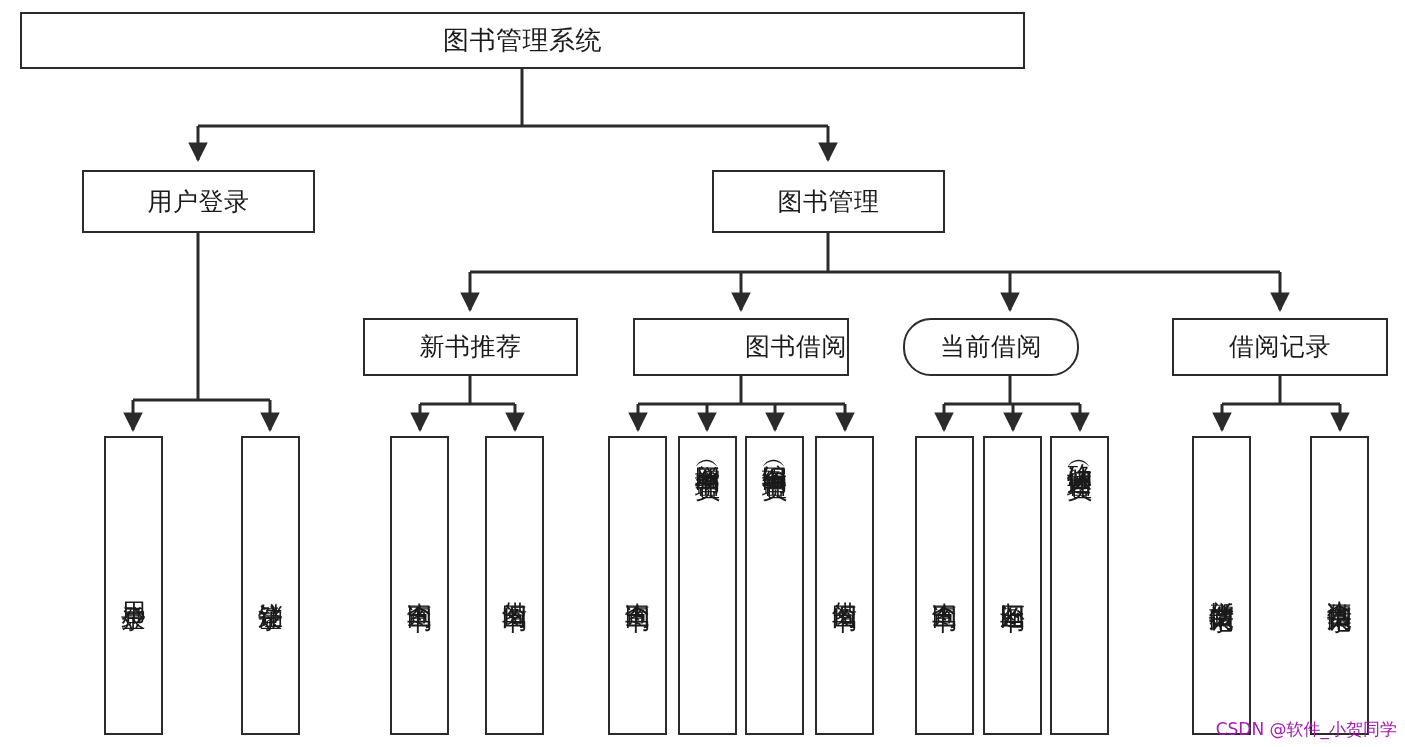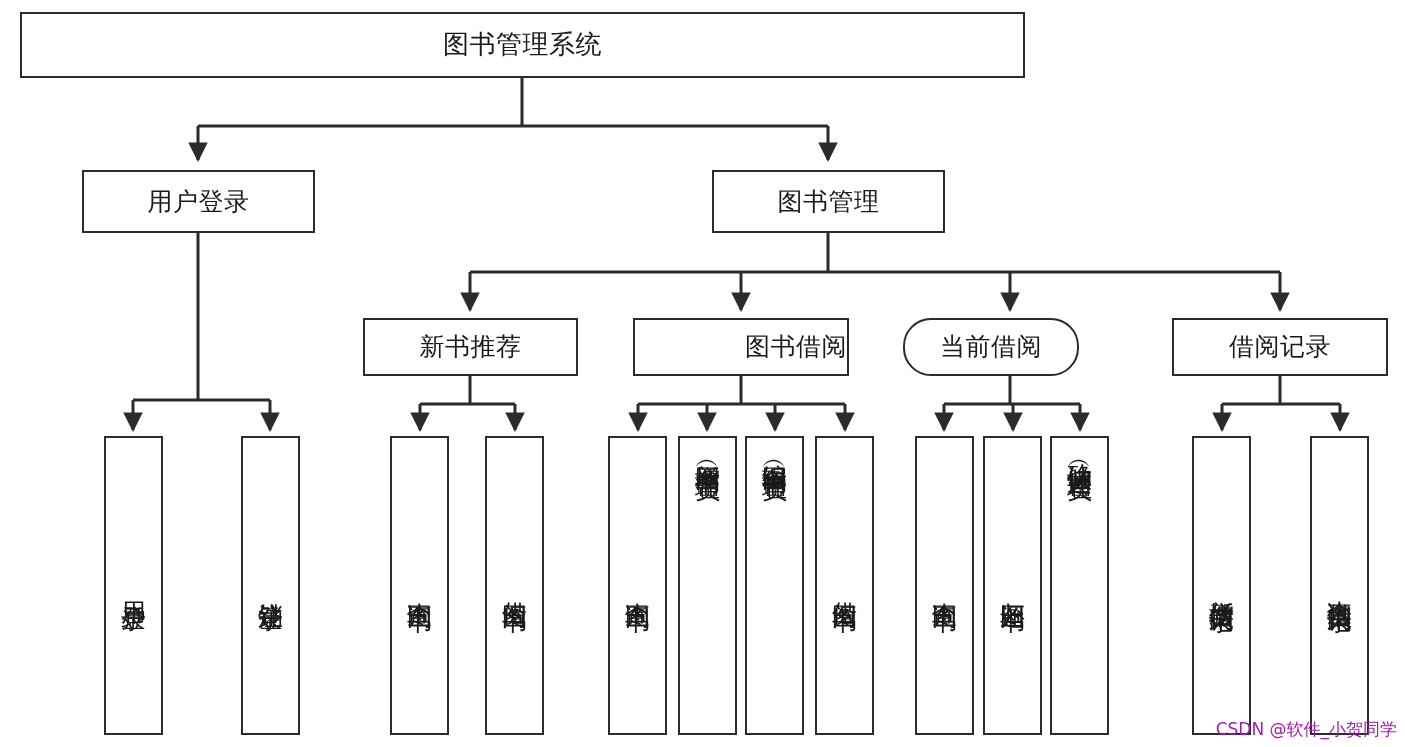--- a/index.html
+++ b/index.html
@@ -120,21 +120,21 @@
       <path d="M 1013 404 L 1013 430" marker-end="url(#arrow)"></path>
       <path d="M 1080 404 L 1080 430" marker-end="url(#arrow)"></path>
 
       <path d="M 1280 376 L 1280 404"></path>
       <path d="M 1222 404 L 1340 404"></path>
       <path d="M 1222 404 L 1222 430" marker-end="url(#arrow)"></path>
       <path d="M 1340 404 L 1340 430" marker-end="url(#arrow)"></path>
     </g>
   </svg>
 
-  <div class="node root horiz" style="left:20px; top:12px; width:1005px; height:66px;">
+  <div class="node root horiz" style="left:20px; top:12px; width:1005px; height:57px;">
     <span class="lbl">图书管理系统</span>
   </div>
 
   <div class="node horiz" style="left:82px; top:170px; width:233px; height:63px;">
     <span class="lbl">用户登录</span>
   </div>
   <div class="node horiz" style="left:363px; top:318px; width:215px; height:58px;">
     <span class="lbl">新书推荐</span>
   </div>
 

